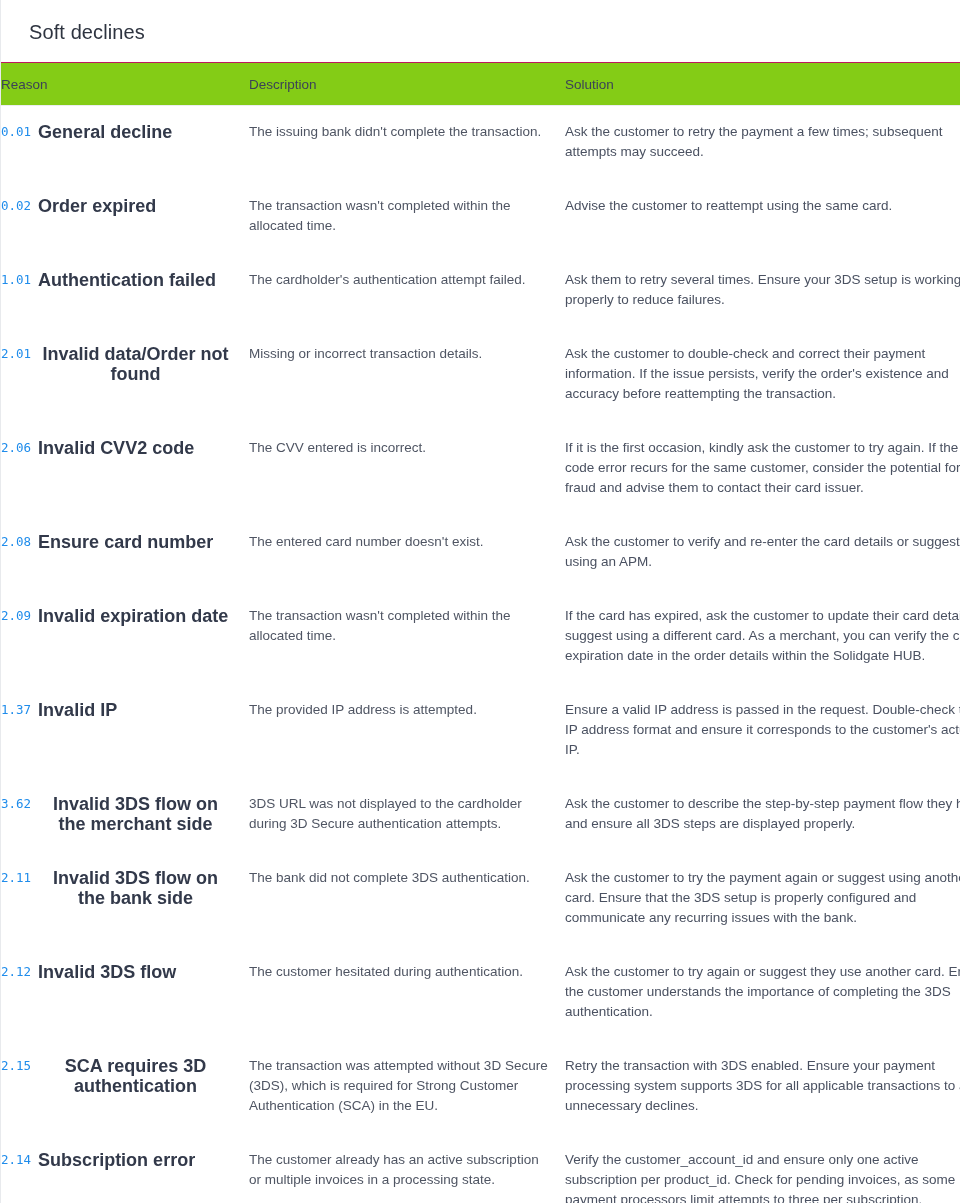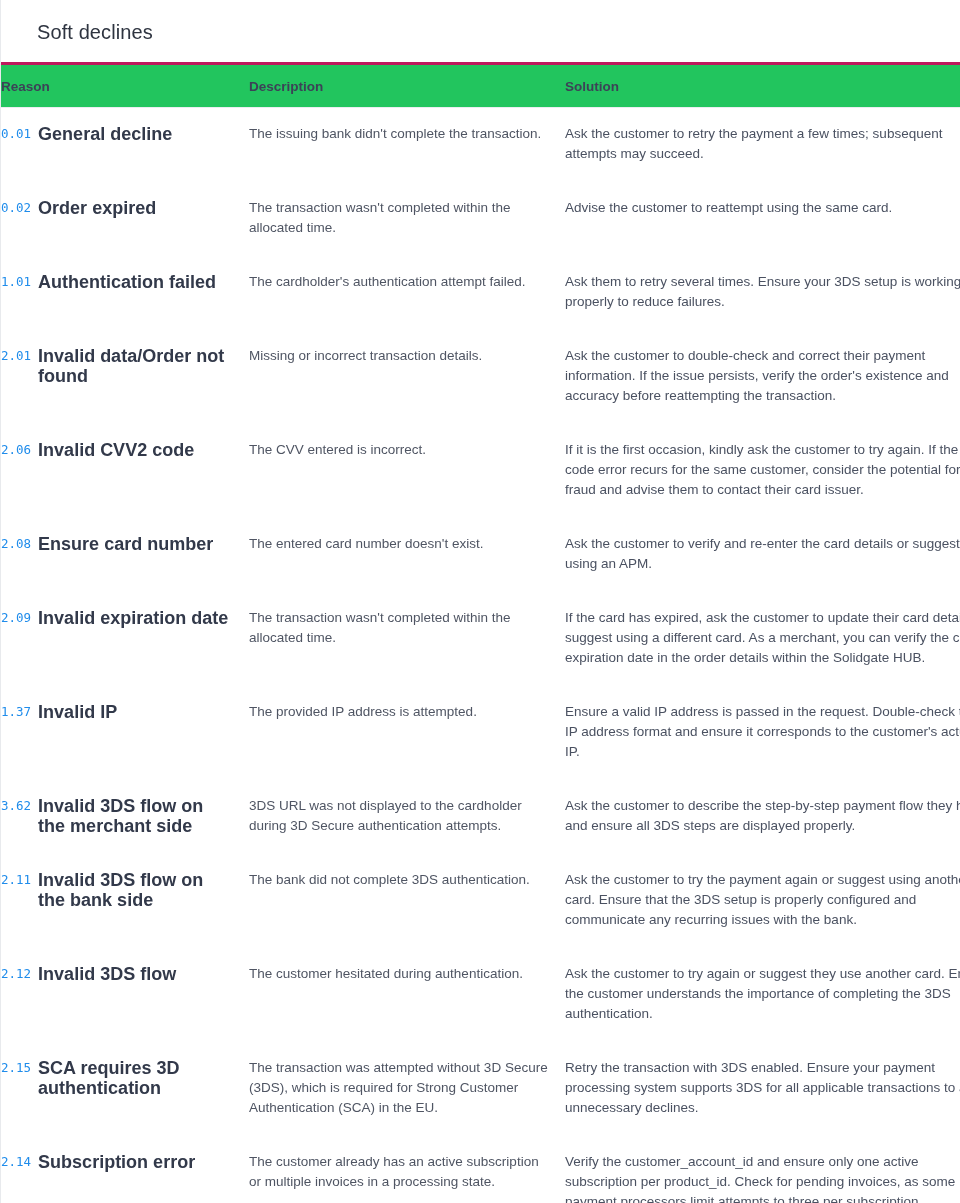--- a/index.html
+++ b/index.html
@@ -15,59 +15,59 @@
   }
 
   .card {
     width: 960px;
     box-sizing: border-box;
     border-left: 1px solid #e8eaed;
     background: #ffffff;
   }
 
   .card-title-bar {
-    padding: 20px 0 18px 36px;
-    border-bottom: 3px solid #be185d;
+    padding: 20px 0 18px 28px;
+    border-bottom: 1px solid #be185d;
   }
   .card-title {
     font-size: 20px;
     font-weight: 400;
     color: #2e3440;
     letter-spacing: 0.1px;
     line-height: 1.2;
   }
 
   table.decl {
     width: 960px;
     border-collapse: collapse;
     table-layout: fixed;
   }
 
   table.decl thead th {
-    background: #22c55e;
+    background: #84cc16;
     border-bottom: 1px solid #ebedf0;
     font-size: 13.5px;
-    font-weight: 700;
+    font-weight: 400;
     color: #3c4257;
     text-align: left;
     padding: 14px 16px 13px 0;
     vertical-align: middle;
   }
   th.col-reason      { width: 232px; padding-left: 20px; }
   th.col-description { width: 300px; }
   th.col-solution    { width: 428px; }
 
   table.decl tbody td {
     vertical-align: top;
     padding: 16px 16px 18px 0;
     font-size: 13.5px;
     line-height: 20px;
     color: #4a5060;
   }
-  td.reason-cell { padding-left: 20px; }
+  td.reason-cell { padding-left: 20px; text-align: center; }
 
   
   .reason-row {
     display: flex;
     align-items: flex-start;
   }
   .code {
     flex: 0 0 auto;
     font-family: "DejaVu Sans Mono", "Liberation Mono", monospace;
     font-size: 12.5px;

